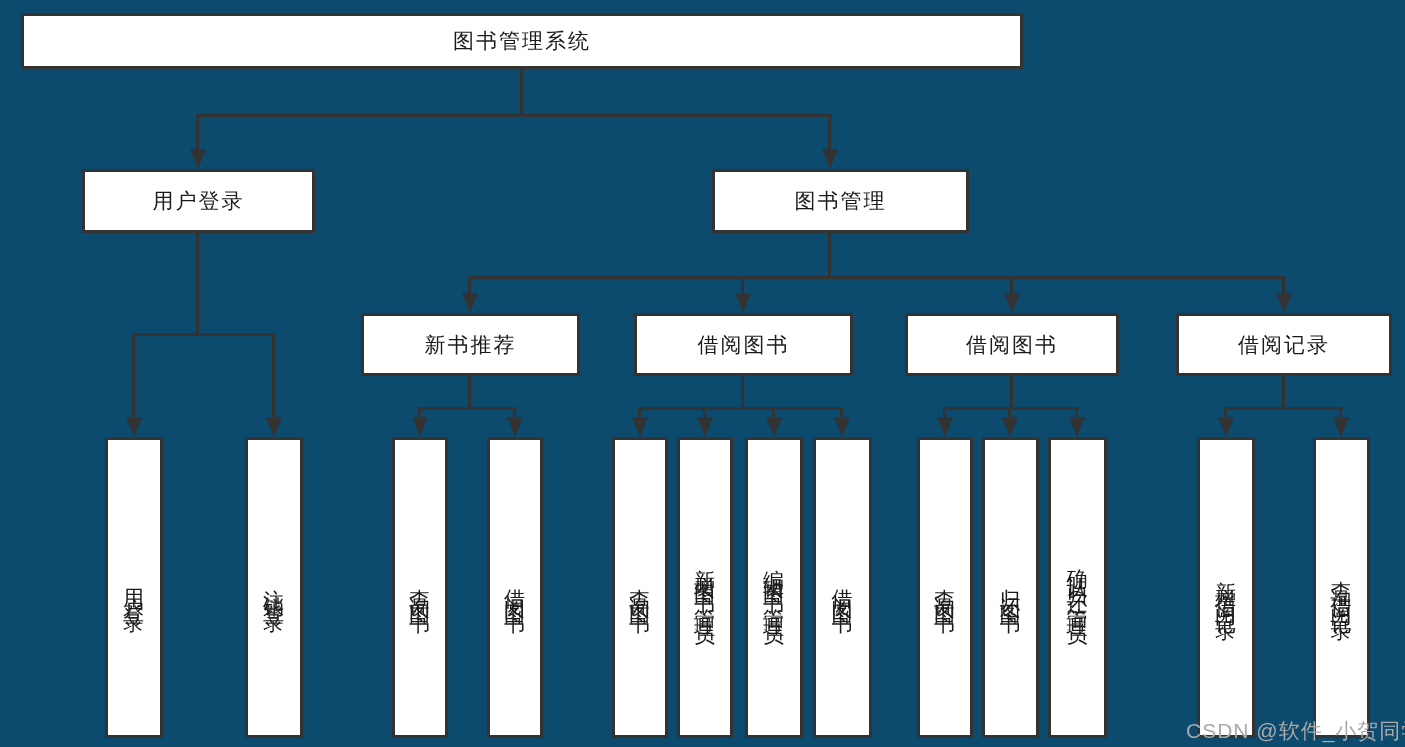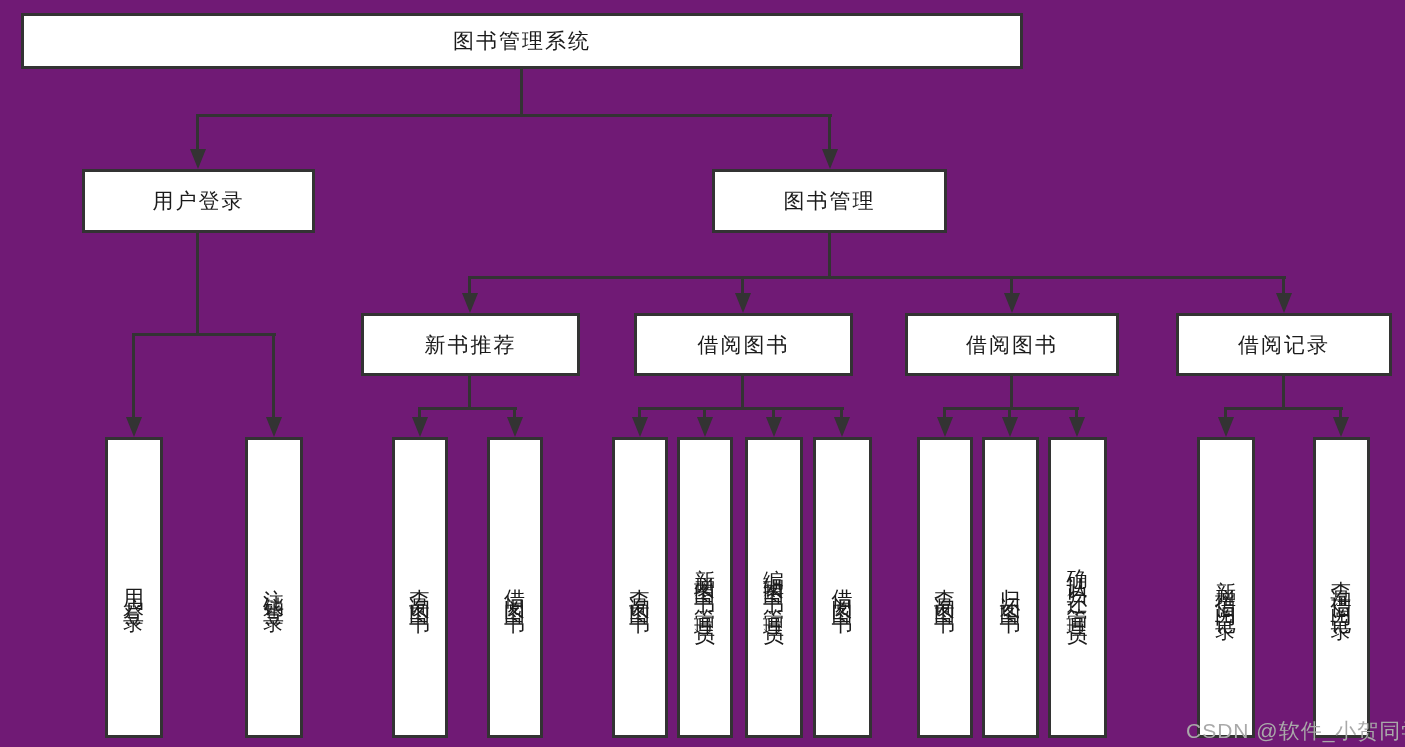--- a/index.html
+++ b/index.html
@@ -1,17 +1,17 @@
 <!DOCTYPE html>
 <html><head>
 <meta charset="utf-8">
 <style>
   html,body{margin:0;padding:0;background:#ffffff;}
   .canvas{
-    position:relative;width:1405px;height:747px;background:#701a75;
+    position:relative;width:1405px;height:747px;background:#0c4a6e;
     font-family:"Liberation Sans","DejaVu Sans",sans-serif;overflow:hidden;
   }
   .box{
     position:absolute;box-sizing:border-box;border:3px solid #333333;background:#ffffff;
     display:flex;align-items:center;justify-content:center;z-index:2;
   }
   .box .lbl{
     color:#1b1b1b;font-size:21px;letter-spacing:2px;white-space:nowrap;
   }
   .vbox .lbl{
@@ -35,21 +35,21 @@
 
 <div class="canvas">
 
   <div class="box" style="left:21px;top:13px;width:1002px;height:56px">
     <span class="lbl">图书管理系统</span>
   </div>
 
   <div class="box" style="left:82px;top:169px;width:233px;height:64px">
     <span class="lbl">用户登录</span>
   </div>
-  <div class="box" style="left:712px;top:169px;width:235px;height:64px">
+  <div class="box" style="left:712px;top:169px;width:257px;height:64px">
     <span class="lbl">图书管理</span>
   </div>
 
   <div class="box" style="left:361px;top:313px;width:219px;height:63px">
     <span class="lbl">新书推荐</span>
   </div>
   <div class="box" style="left:634px;top:313px;width:219px;height:63px">
     <span class="lbl">借阅图书</span>
   </div>
   <div class="box" style="left:905px;top:313px;width:214px;height:63px">

